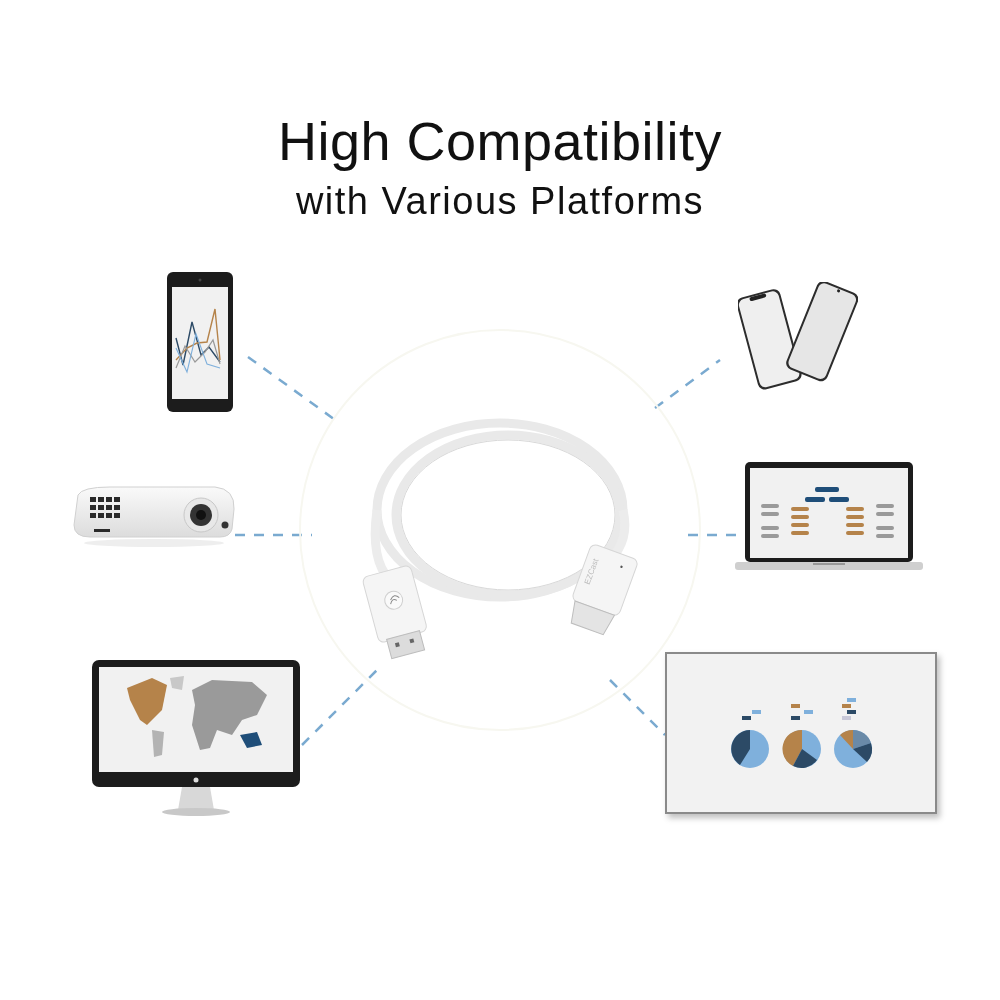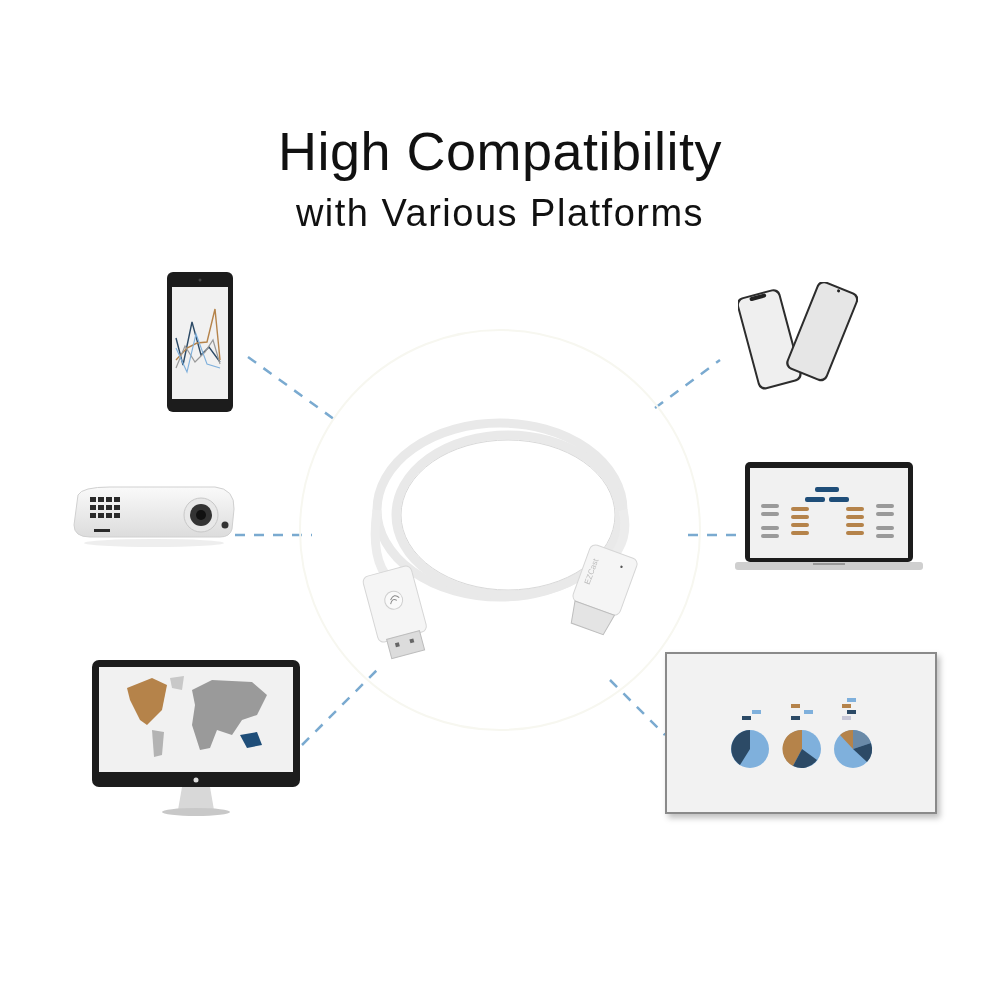--- a/index.html
+++ b/index.html
@@ -1,19 +1,19 @@
 <!DOCTYPE html>
 <html><head>
   <meta charset="utf-8">
   <style>
     html, body { margin:0; padding:0; background:#ffffff; }
     body { width:1000px; height:1000px; position:relative; overflow:hidden; font-family:"Liberation Sans", sans-serif; }
     .title { position:absolute; left:0; width:1000px; text-align:center; color:#111; }
-    .title-main { top:120px; font-size:54px; letter-spacing:0.5px; }
-    .title-sub { top:192px; font-size:38px; letter-spacing:1.5px; }
+    .title-main { top:110px; font-size:54px; letter-spacing:0.5px; }
+    .title-sub { top:180px; font-size:38px; letter-spacing:1.5px; }
     .abs { position:absolute; }
     svg { display:block; }
   </style>
 </head>
 <body>
 
 <div class="title title-main">High Compatibility</div>
 <div class="title title-sub">with Various Platforms</div>
 
 <svg class="abs" style="left:0;top:0" width="1000" height="1000">

